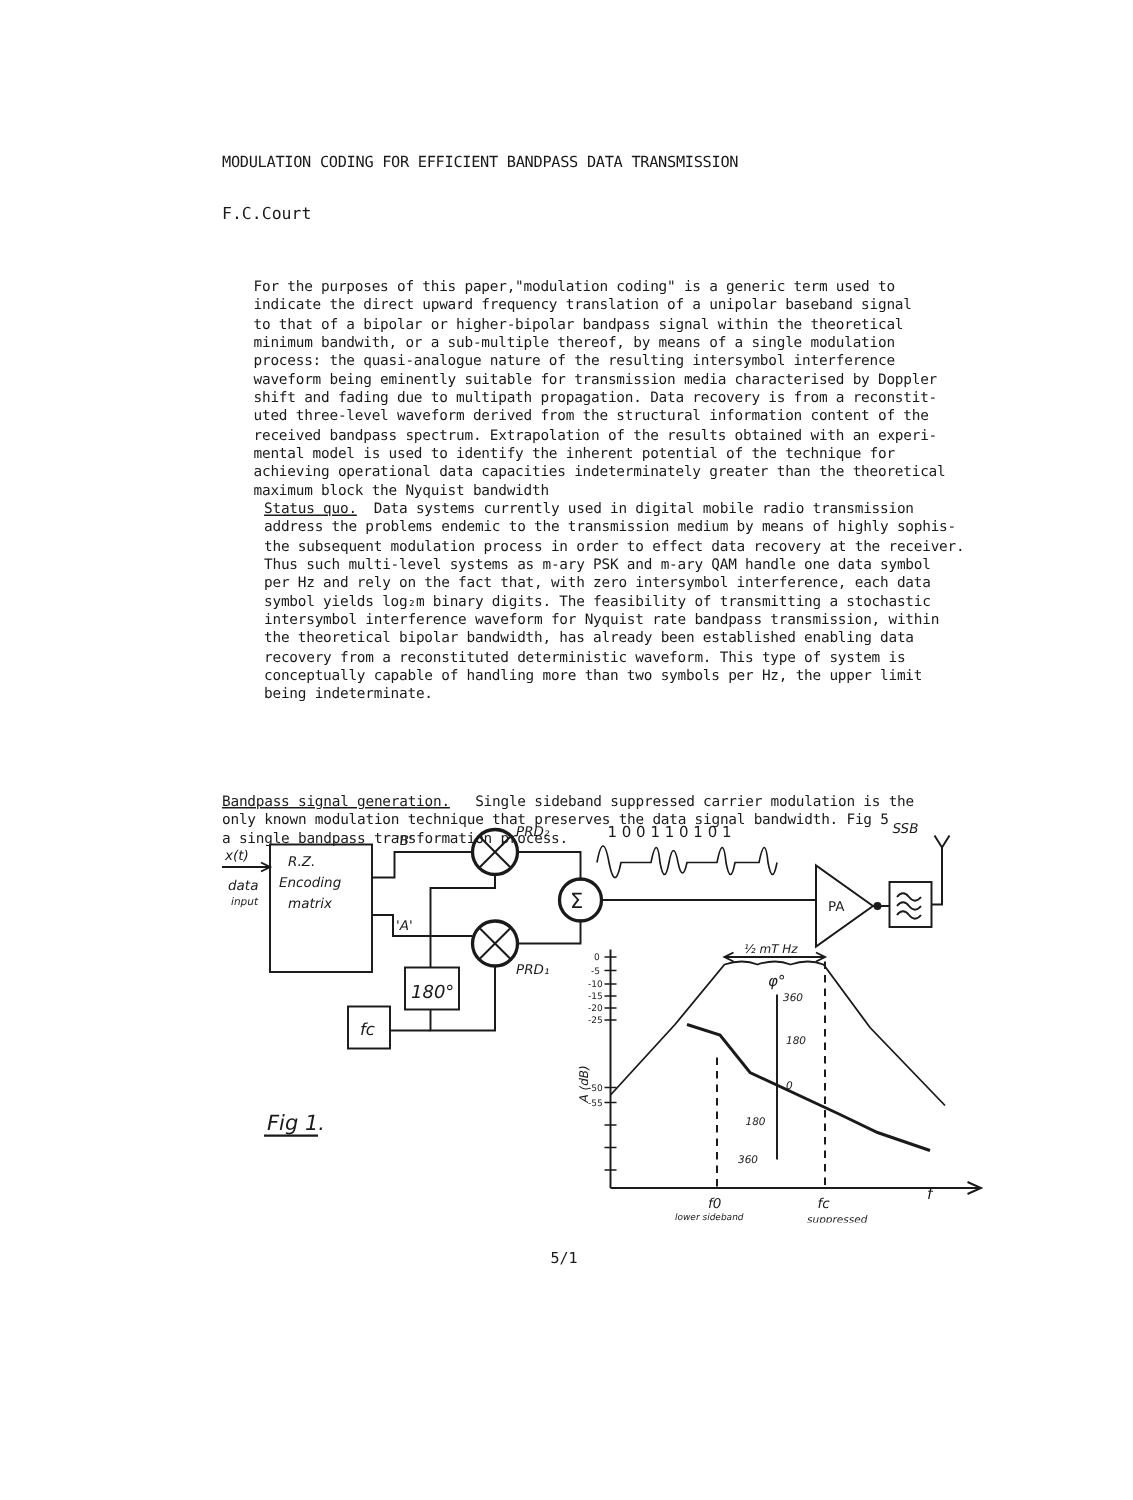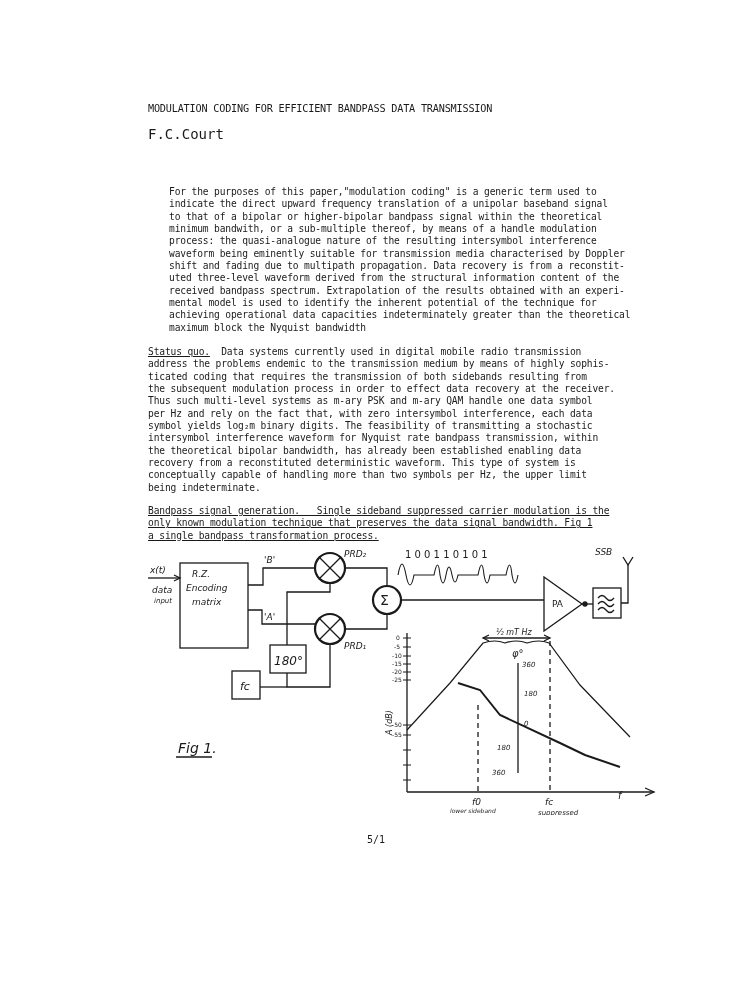--- a/index.html
+++ b/index.html
@@ -1,72 +1,71 @@
 <!DOCTYPE html>
 <html><head>
 <meta charset="utf-8">
 <style>
   html, body { margin: 0; padding: 0; background: #ffffff; }
   body { width: 755px; height: 1000px; position: relative; overflow: hidden;
          font-family: "DejaVu Sans Mono", "Liberation Mono", monospace; color: #1a1a1a; }
   .page { position: absolute; left: 0; top: 0; width: 751px; height: 1000px; }
   .title { position: absolute; left: 148px; top: 103px; font-size: 10.2px; letter-spacing: -0.2px; white-space: nowrap; }
-  .author { position: absolute; left: 148px; top: 126px; font-size: 14px; }
+  .author { position: absolute; left: 148px; top: 136px; font-size: 11px; }
   .para { position: absolute; left: 148px; width: 492px; font-size: 9.6px; line-height: 12.35px; letter-spacing: -0.15px; }
   .para .line { display: block; white-space: nowrap; }
   .u { text-decoration: underline; }
   .p1 { top: 186px; margin-left: 21px; }
-  .p2 { top: 346px; }
-  .p3 { top: 505px; text-decoration: underline; }
+  .p2 { top: 334px; margin-left: 28px; }
+  .p3 { top: 529px; }
   .fig { position: absolute; left: 140px; top: 545px; width: 520px; height: 270px; }
   .fig svg { position: absolute; left: 0; top: 0; }
   .hand { font-family: "DejaVu Sans", sans-serif; font-style: italic; fill: #1a1a1a; }
   .footer { position: absolute; left: 367px; top: 834px; font-size: 10px; }
 </style>
 </head>
 <body>
 
 <div class="page">
 
   <div class="title">MODULATION CODING FOR EFFICIENT BANDPASS DATA TRANSMISSION</div>
   <div class="author">F.C.Court</div>
 
   <div class="para p1">
     <span class="line">For the purposes of this paper,"modulation coding" is a generic term used to</span>
     <span class="line">indicate the direct upward frequency translation of a unipolar baseband signal</span>
     <span class="line">to that of a bipolar or higher-bipolar bandpass signal within the theoretical</span>
-    <span class="line">minimum bandwith, or a sub-multiple thereof, by means of a handle modulation</span>
+    <span class="line">minimum bandwith, or a sub-multiple thereof, by means of a single modulation</span>
     <span class="line">process: the quasi-analogue nature of the resulting intersymbol interference</span>
     <span class="line">waveform being eminently suitable for transmission media characterised by Doppler</span>
     <span class="line">shift and fading due to multipath propagation. Data recovery is from a reconstit-</span>
     <span class="line">uted three-level waveform derived from the structural information content of the</span>
     <span class="line">received bandpass spectrum. Extrapolation of the results obtained with an experi-</span>
     <span class="line">mental model is used to identify the inherent potential of the technique for</span>
     <span class="line">achieving operational data capacities indeterminately greater than the theoretical</span>
     <span class="line">maximum block the Nyquist bandwidth</span>
   </div>
 
   <div class="para p2">
     <span class="line"><span class="u">Status quo.</span><span style="white-space:pre">  Data systems currently used in digital mobile radio transmission</span></span>
     <span class="line">address the problems endemic to the transmission medium by means of highly sophis-</span>
-    <span class="line">ticated coding that requires the transmission of both sidebands resulting from</span>
     <span class="line">the subsequent modulation process in order to effect data recovery at the receiver.</span>
     <span class="line">Thus such multi-level systems as m-ary PSK and m-ary QAM handle one data symbol</span>
     <span class="line">per Hz and rely on the fact that, with zero intersymbol interference, each data</span>
     <span class="line">symbol yields log₂m binary digits. The feasibility of transmitting a stochastic</span>
     <span class="line">intersymbol interference waveform for Nyquist rate bandpass transmission, within</span>
     <span class="line">the theoretical bipolar bandwidth, has already been established enabling data</span>
     <span class="line">recovery from a reconstituted deterministic waveform. This type of system is</span>
     <span class="line">conceptually capable of handling more than two symbols per Hz, the upper limit</span>
     <span class="line">being indeterminate.</span>
   </div>
 
   <div class="para p3">
     <span class="line"><span class="u">Bandpass signal generation.</span><span style="white-space:pre">   Single sideband suppressed carrier modulation is the</span></span>
-    <span class="line">only known modulation technique that preserves the data signal bandwidth. Fig 1</span>
+    <span class="line">only known modulation technique that preserves the data signal bandwidth. Fig 5</span>
     <span class="line">a single bandpass transformation process.</span>
   </div>
 
   <div class="fig">
     <svg width="520" height="270" viewBox="0 0 520 270">
       <g stroke="#1a1a1a" fill="none" stroke-width="1.3">
 
         <rect x="40" y="18" width="68" height="85"></rect>
 
         <line x1="8" y1="33" x2="40" y2="33"></line>

